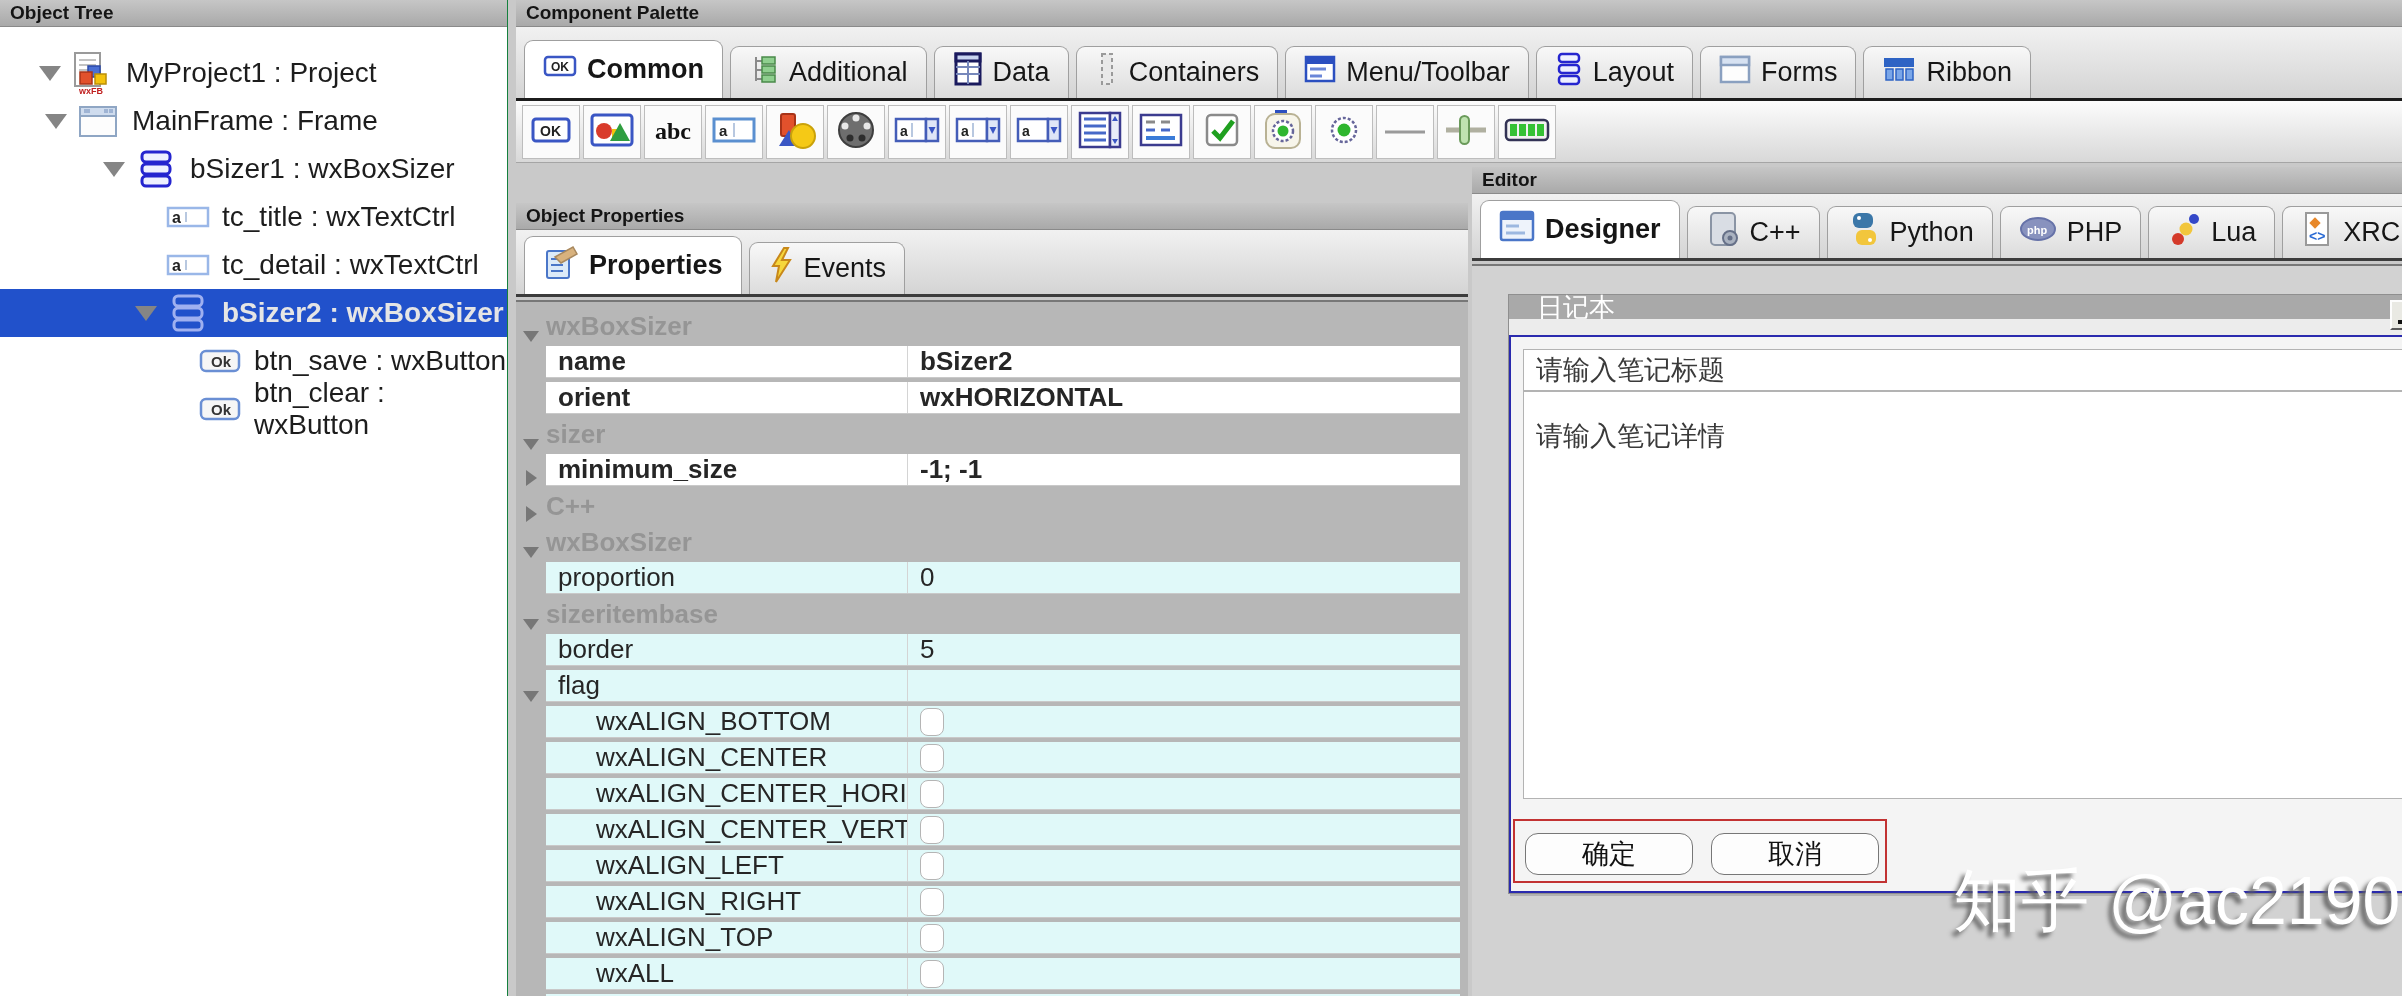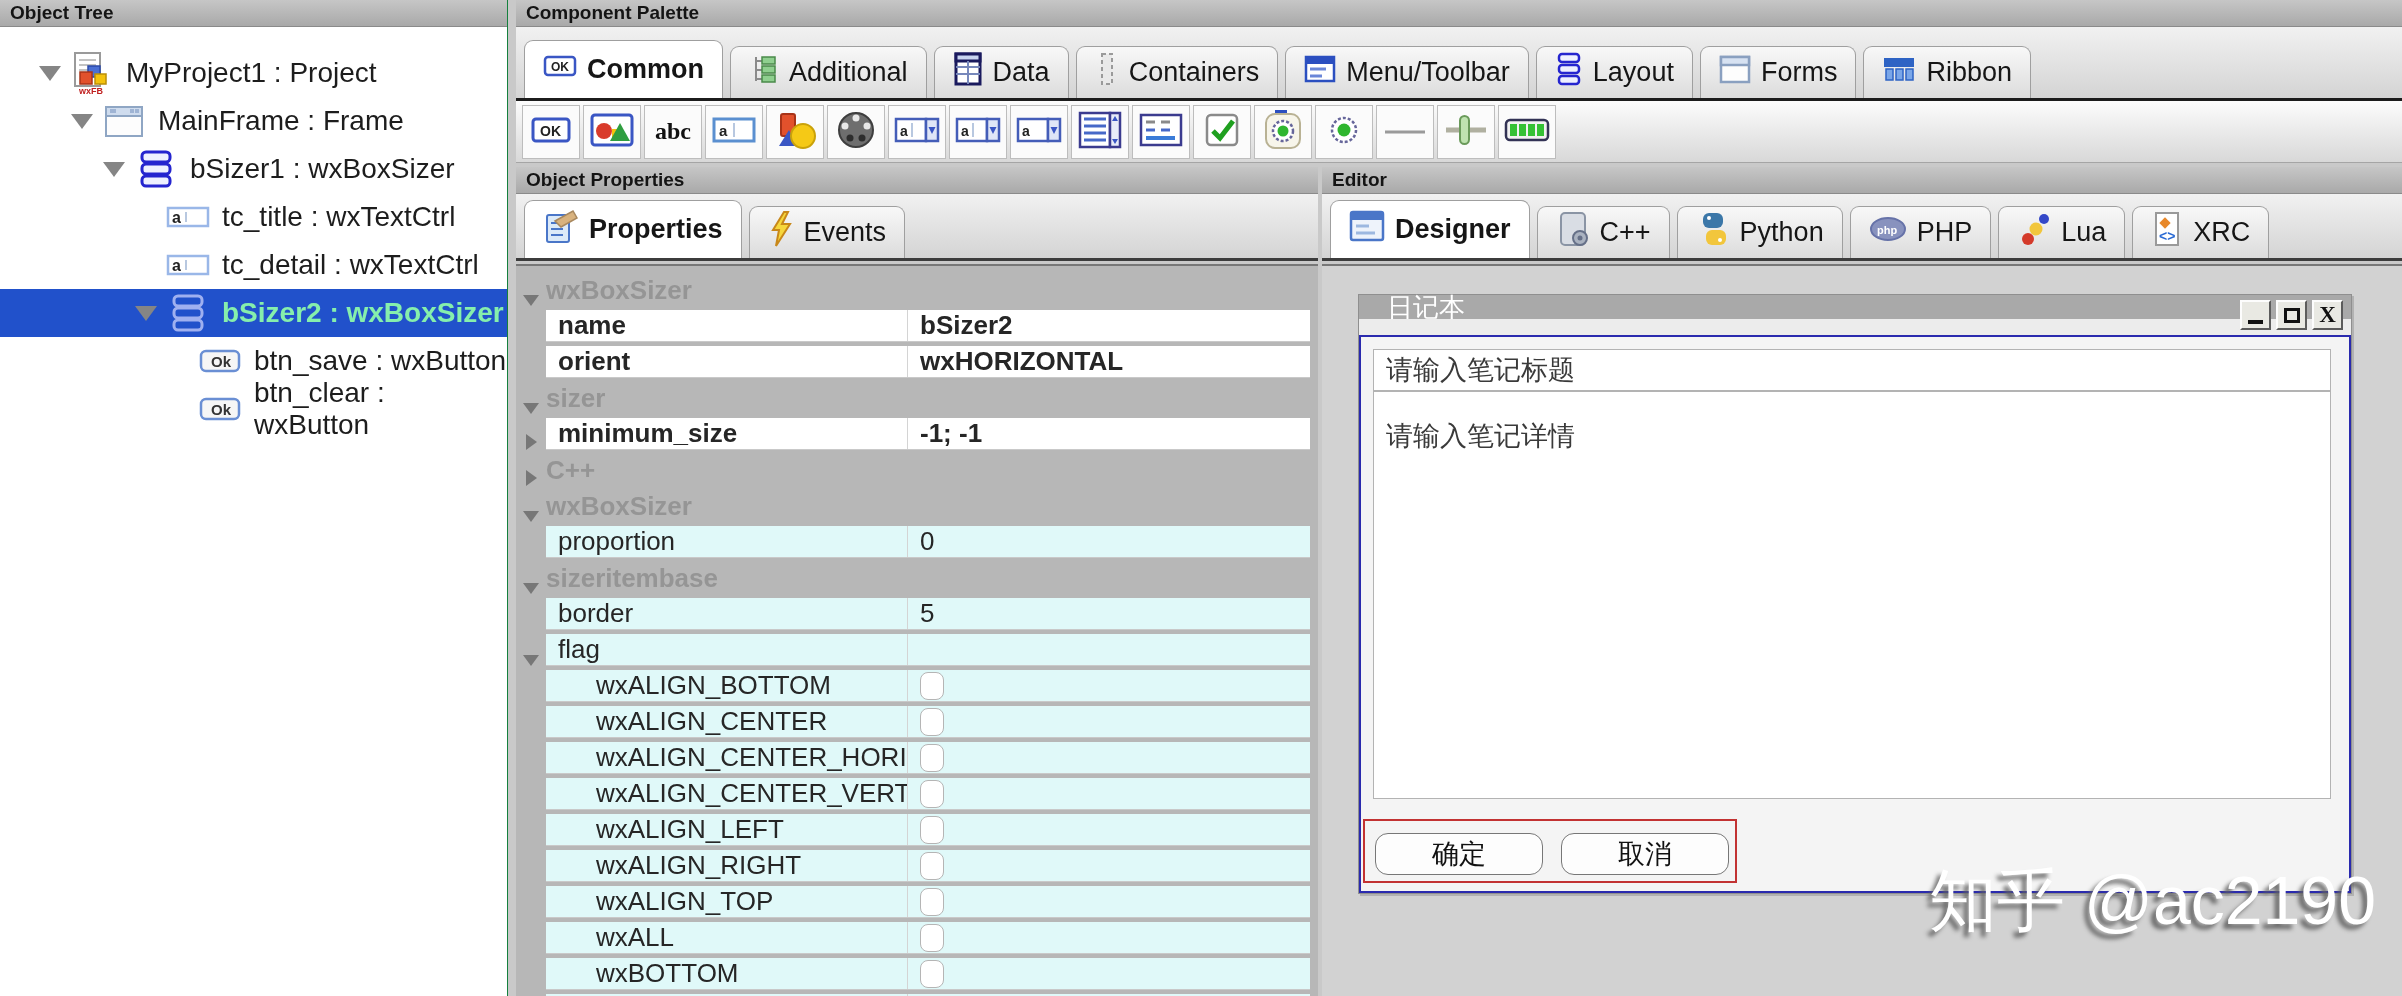--- a/index.html
+++ b/index.html
@@ -23,36 +23,36 @@
     font-size:27px; color:#161616; white-space:nowrap;
   }
   .tab.selected{ background:#fff; font-weight:bold; height:58px; }
   .arr-down{ width:0;height:0;border-left:11px solid transparent;border-right:11px solid transparent;border-top:15px solid #858585; }
   .arr-right{ width:0;height:0;border-top:11px solid transparent;border-bottom:11px solid transparent;border-left:15px solid #858585; }
 
   
   .left-panel{ position:absolute; left:0; top:0; width:508px; height:996px; border-right:1px solid #15803d; }
   .tree{ position:absolute; top:27px; left:0; right:0; bottom:0; background:#fff; padding-top:22px; }
   .tree-row{ height:48px; display:flex; align-items:center; font-size:28px; color:#1d1d1d; }
-  .tree-row.selected{ background:#2151cb; color:#86efac; font-weight:bold; }
+  .tree-row.selected{ background:#2151cb; color:#e5e5e5; font-weight:bold; }
   .tw-arrow{ width:40px; display:flex; justify-content:center; flex:none; }
   .tree-ic{ width:44px; height:44px; flex:none; margin-right:12px; display:flex; align-items:center; justify-content:center; }
 
   
   .right{ position:absolute; left:516px; top:0; right:0; height:996px; }
   .palette-tabs{ height:74px; border-bottom:3px solid #1c1c1c; }
   .palette-toolbar{
     height:62px; background:linear-gradient(#fcfcfc,#d8d8d8); border-bottom:1px solid #a5a5a5;
     display:flex; align-items:center; padding-left:6px; gap:3px;
   }
   .tool-btn{ width:58px; height:54px; background:#fbfbfb; border:1px solid #bdbdbd;
     display:flex; align-items:center; justify-content:center; flex:none; }
 
   .lower{ position:absolute; top:167px; left:0; right:0; bottom:0; display:flex; }
-  .props-panel{ width:802px; position:relative; flex:none; }
+  .props-panel{ width:952px; position:relative; flex:none;margin-top:36px; }
   .psplit{ width:4px; background:#c9c9c9; flex:none; }
   .editor-panel{ flex:1; position:relative; }
   .subtabs{ height:67px; border-bottom:3px solid #3c3c3c; }
 
   
   .prop-grid{ position:absolute; top:97px; left:0; right:0; bottom:0; background:#b7b7b7;
     border-top:2px solid #777; overflow:hidden; padding-top:4px; }
   .grid-row{ height:36px; display:flex; align-items:flex-end; }
   .gutter{ width:30px; flex:none; display:flex; align-items:center; justify-content:center; }
   .gutter .arr-down{ border-left-width:8px; border-right-width:8px; border-top-width:11px; border-top-color:#777; }
@@ -119,21 +119,21 @@
               <line x1="9" y1="19" x2="26" y2="19" stroke="#c3c3c3" stroke-width="2"></line>
               <rect x="18" y="15" width="12" height="11" fill="#4a6fd4" stroke="#2b49a8" stroke-width="1.5"></rect>
               <rect x="10" y="21" width="12" height="12" fill="#e2512c" stroke="#a83318" stroke-width="1.5"></rect>
               <rect x="25" y="23" width="11" height="10" fill="#f4c20d" stroke="#bb8f08" stroke-width="1.5"></rect>
               <text x="9" y="43" font-size="9" font-weight="bold" fill="#c02020">wxFB</text>
             </svg>
         </span>
         <span>MyProject1 : Project</span>
       </div>
 
-      <div class="tree-row" style="padding-left:62px">
+      <div class="tree-row" style="padding-left:36px">
         <span class="tw-arrow">
             <span class="arr-down"></span>
           </span>
         <span class="tree-ic">
           <svg width="44" height="44" viewBox="0 0 44 44">
               <rect x="4" y="8" width="36" height="29" fill="#fdfdfd" stroke="#8fa6c4" stroke-width="2"></rect>
               <rect x="4" y="8" width="36" height="9" fill="#cfdcee" stroke="#8fa6c4" stroke-width="2"></rect>
               <rect x="8" y="10" width="6" height="4" fill="#9fb4d4"></rect>
               <rect x="28" y="10" width="4" height="4" fill="#9fb4d4"></rect>
               <rect x="33" y="10" width="4" height="4" fill="#9fb4d4"></rect>

